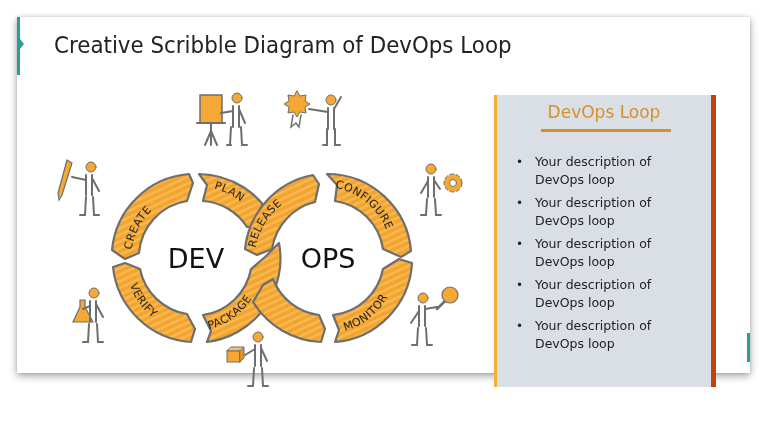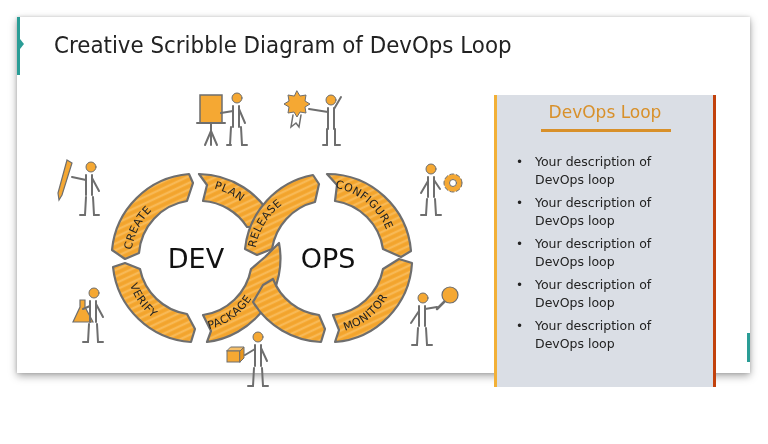--- a/index.html
+++ b/index.html
@@ -29,21 +29,21 @@
     font-size:23px; color:#222; letter-spacing:0px; white-space:nowrap;
     font-family:"DejaVu Sans", sans-serif; font-weight:normal;
     transform:scaleX(0.93); transform-origin:left center;
   }
   .diagram {
     position:absolute; left:0; top:0; width:733px; height:411px;
   }
   .panel {
     position:absolute; left:477px; top:78px; width:222px; height:292px;
     background:#dadee5;
-    border-left:3px solid #f2b037; border-right:3px solid #c2410c;
+    border-left:3px solid #f2b037; border-right:5px solid #c2410c;
     box-sizing:border-box;
   }
   .panel-title {
     position:absolute; left:0; right:0; top:7px; text-align:center;
     font-size:17px; color:#d8902a;
     font-family:"DejaVu Sans", sans-serif;
   }
   .panel-underline {
     position:absolute; left:44px; width:130px; top:34px; height:3px; background:#d8902a;
   }

